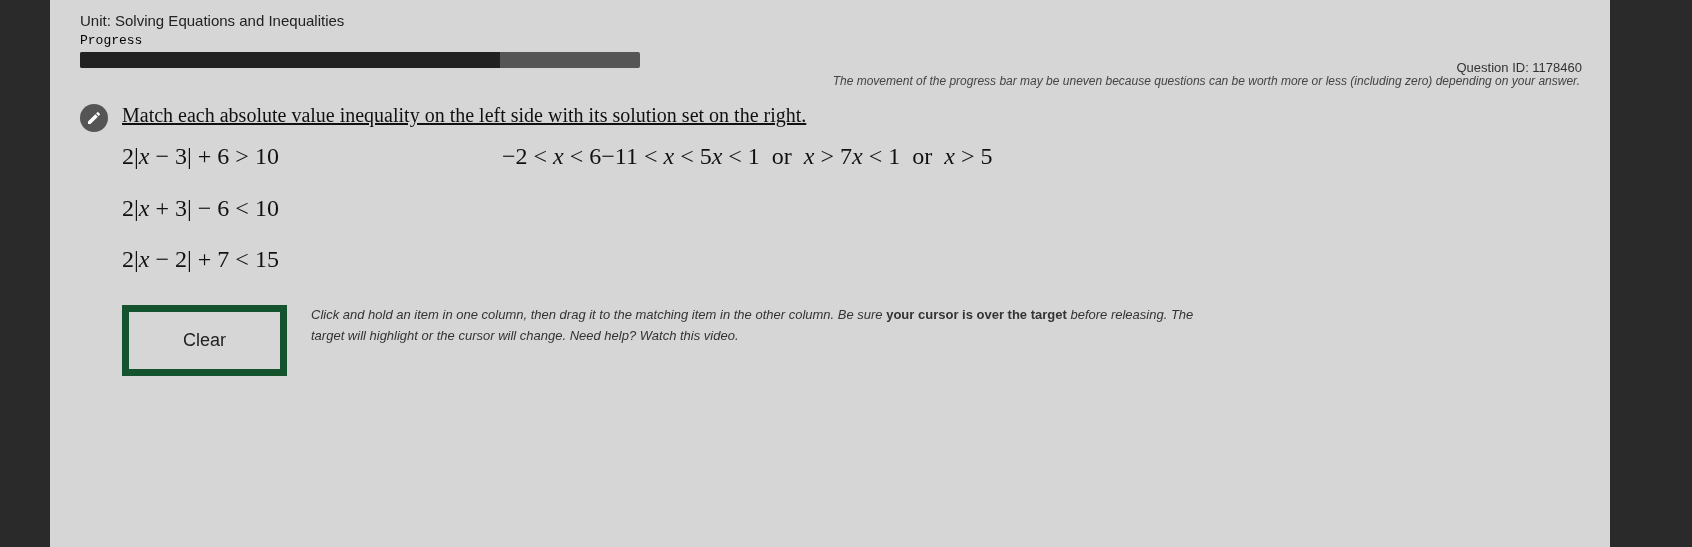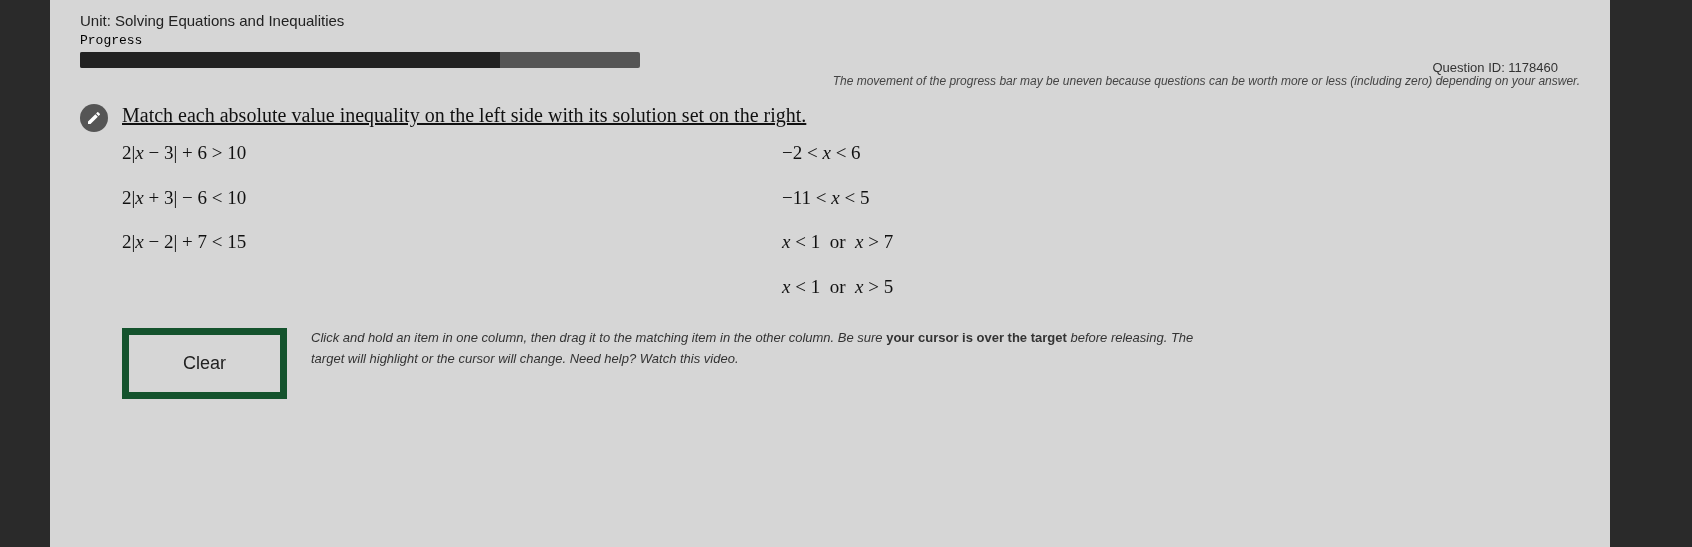--- a/index.html
+++ b/index.html
@@ -42,21 +42,21 @@
       overflow: hidden;
     }
     .progress-bar-fill {
       height: 100%;
       background: #222;
       width: 75%;
     }
     .question-id {
       position: absolute;
       top: 60px;
-      right: 52px;
+      right: 28px;
       font-size: 13px;
       color: #333;
       font-family: Arial, sans-serif;
     }
     .progress-note {
       font-size: 12px;
       color: #444;
       font-style: italic;
       margin-bottom: 14px;
       font-family: Arial, sans-serif;
@@ -98,26 +98,24 @@
       gap: 0;
     }
     .left-column {
       display: flex;
       flex-direction: column;
       gap: 18px;
       min-width: 380px;
     }
     .right-column {
       display: flex;
-      flex-direction: column;
-      gap: 18px;
-      margin-left: 280px;
+      flex-direction: row;
     }
     .math-item {
-      font-size: 19px;
+      font-size: 24px;
       color: #111;
       font-family: Georgia, 'Times New Roman', serif;
       line-height: 1.4;
     }
     .bottom-section {
       display: flex;
       align-items: flex-start;
       margin-left: 42px;
       margin-top: 28px;
       gap: 24px;

